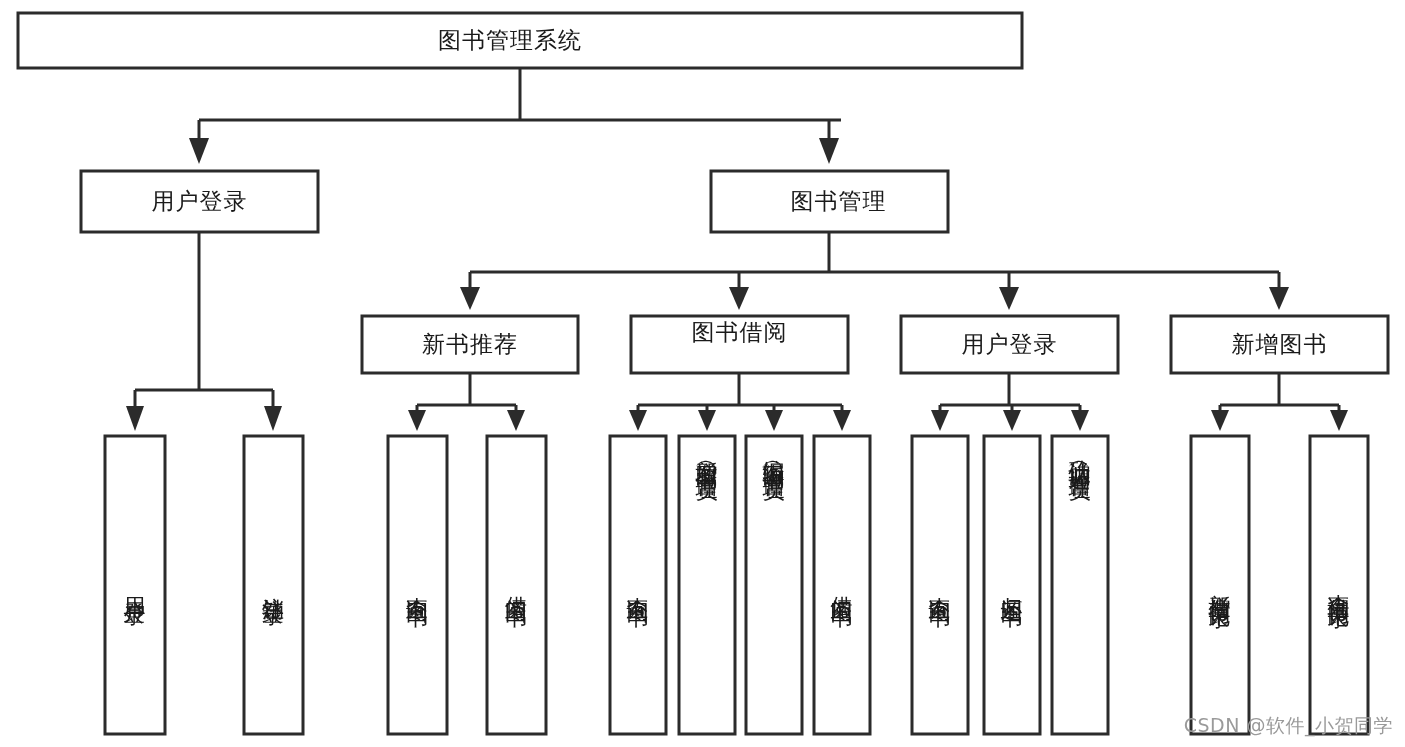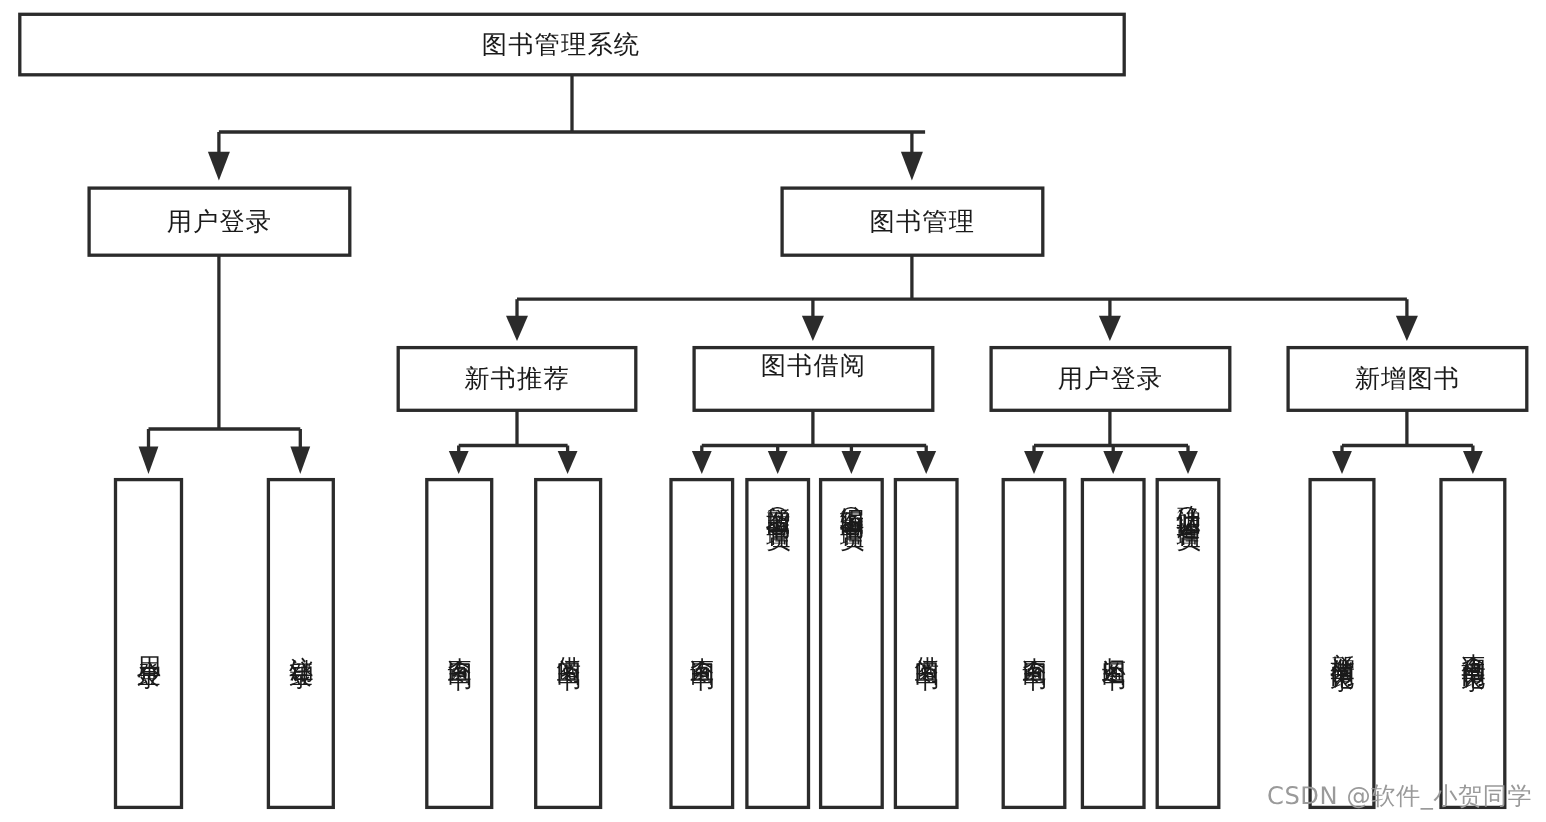--- a/index.html
+++ b/index.html
@@ -70,21 +70,21 @@
     font-size: 23px;
     color: #1a1a1a;
     letter-spacing: 1px;
     white-space: nowrap;
   }
   #watermark {
     position: absolute;
     right: 12px;
     bottom: 8px;
     font-family: "DejaVu Sans", "Liberation Sans", sans-serif;
-    font-size: 22px;
+    font-size: 19px;
     color: #9a9a9a;
     letter-spacing: 0.5px;
     white-space: nowrap;
     pointer-events: none;
   }
 </style>
 </head>
 <body>
 
 <div id="diagram-root">

